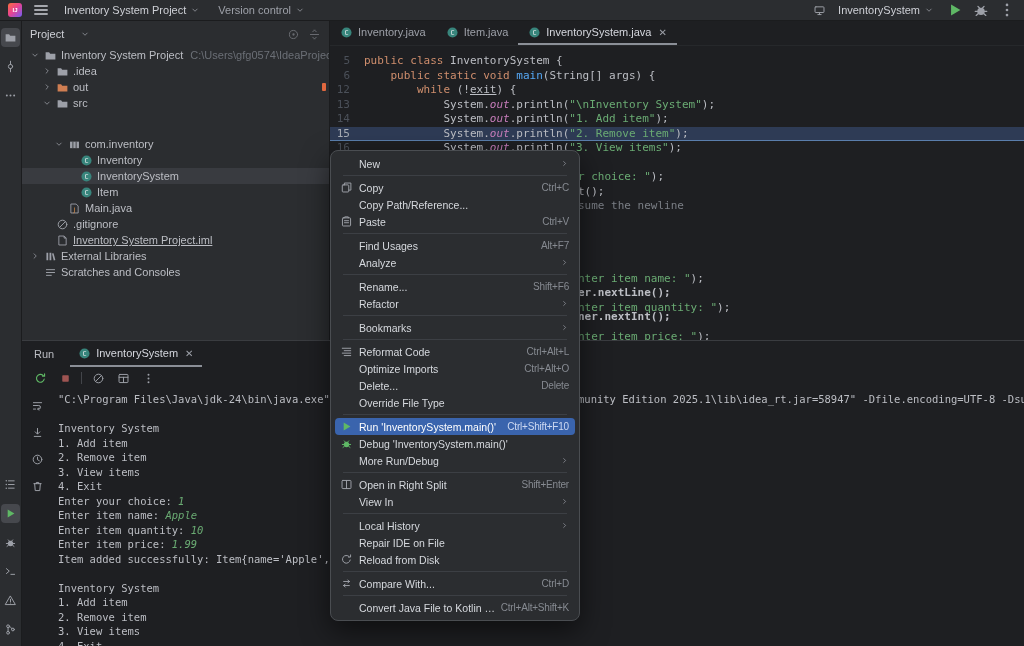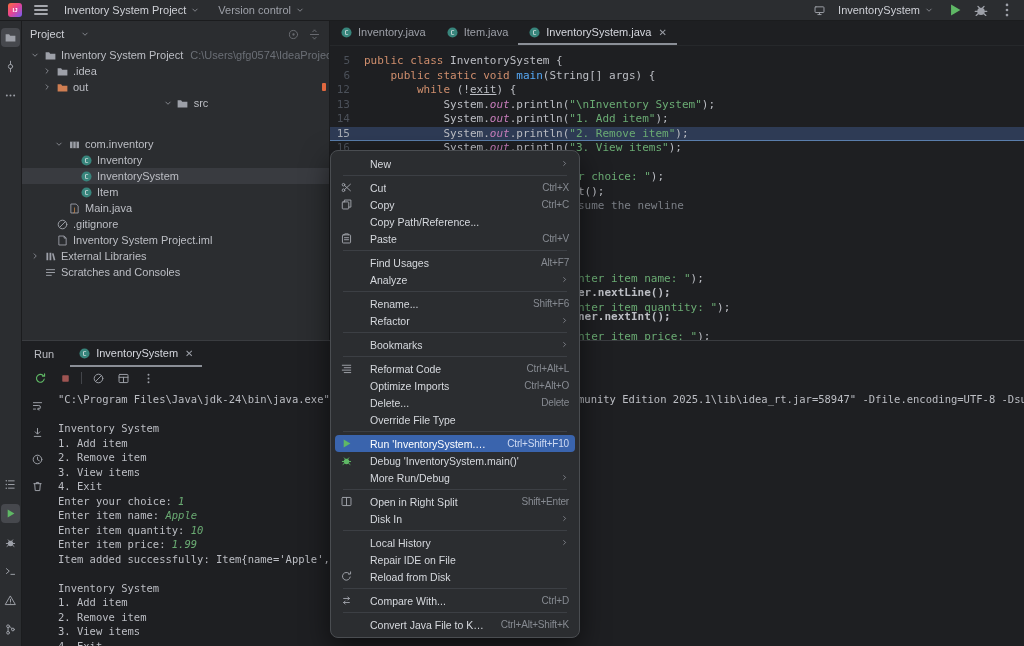--- a/index.html
+++ b/index.html
@@ -75,21 +75,21 @@
   .run-body{position:relative;display:flex;height:calc(100% - 48px)}
   .side-toolbar{width:30px;display:flex;flex-direction:column;align-items:center;gap:9px;padding-top:7px}
   .console{position:relative;flex:1;font-family:"DejaVu Sans Mono",monospace;font-size:10.5px;
            padding:3px 0 0 6px;overflow:hidden}
   .console-line{height:14.5px;line-height:14.5px;white-space:pre}
   .console-frag{position:absolute;left:526px;top:3px;height:14.5px;line-height:14.5px;white-space:pre;color:#bcbec4}
 
   
   .menu{position:absolute;left:330px;top:150px;width:250px;background:#2b2d30;border:1px solid #4a4d51;
         border-radius:8px;box-shadow:0 10px 28px rgba(0,0,0,.55);padding:4px;z-index:100}
-  .menu-item{height:17px;display:flex;align-items:center;gap:16px;border-radius:4px;padding:0 6px 0 4px;
+  .menu-item{height:17px;display:flex;align-items:center;gap:5px;border-radius:4px;padding:0 6px 0 4px;
              font-size:10.5px;color:#d6d9de;white-space:nowrap}
   .mi-icon{width:15px;flex:0 0 15px;display:inline-flex;justify-content:center}
   .mi-label{overflow:hidden;text-overflow:ellipsis}
   .mi-right{margin-left:auto;display:inline-flex;align-items:center;color:#868a91;font-size:10px;letter-spacing:-.2px}
   .menu-item.selected{background:#3a64ad;color:#ffffff}
   .menu-item.selected .mi-right{color:#cdd9f2}
   .menu-sep{height:1px;background:#3c3f44;margin:3px 8px}
 </style>
 </head>
 <body>
@@ -305,21 +305,21 @@
           <span class="t-icon">
             <span class="icon">
               <svg viewBox="0 0 16 16">
                 <path d="M2 4h4.3l1.3 1.7H14v7.3H2z" fill="#cf7e52"></path>
               </svg>
             </span>
           </span>
           <span class="t-label">out</span>
           <span class="t-mark"></span>
         </div>
-        <div class="tree-row" style="padding-left: 18px; justify-content: center;">
+        <div class="tree-row" style="padding-left: 18px;">
           <span class="t-chev">
             <span class="icon sm">
               <svg viewBox="0 0 16 16">
                 <path d="M4.5 6.5 8 10l3.5-3.5" stroke="#9da0a8" stroke-width="1.2" fill="none" stroke-linecap="round" stroke-linejoin="round"></path>
               </svg>
             </span>
           </span>
           <span class="t-icon">
             <span class="icon">
               <svg viewBox="0 0 16 16">
@@ -400,21 +400,21 @@
           <span class="t-icon">
             <span class="icon">
               <svg viewBox="0 0 16 16">
                 <circle cx="8" cy="8" r="5.3" stroke="#9da0a8" stroke-width="1.2" fill="none" stroke-linecap="round" stroke-linejoin="round"></circle>
                 <path d="M4.6 11.4 11.4 4.6" stroke="#9da0a8" stroke-width="1.2" fill="none" stroke-linecap="round" stroke-linejoin="round"></path>
               </svg>
             </span>
           </span>
           <span class="t-label">.gitignore</span>
         </div>
-        <div class="tree-row" style="padding-left: 18px;">
+        <div class="tree-row" style="padding-left: 18px; text-decoration: underline;">
           <span class="t-chev"></span>
           <span class="t-icon">
             <span class="icon">
               <svg viewBox="0 0 16 16">
                 <path d="M3.5 2.5h6.5l2.5 2.5v8.5h-9z" fill="none" stroke="#9da0a8" stroke-width="1.1"></path>
                 <path d="M10 2.5V5h2.5" stroke="#9da0a8" stroke-width="1.1" fill="none"></path>
               </svg>
             </span>
           </span>
           <span class="t-label">Inventory System Project.iml</span>
@@ -625,35 +625,20 @@
               <path d="M6.5 4.5 10 8l-3.5 3.5" stroke="#9da0a8" stroke-width="1.2" fill="none" stroke-linecap="round" stroke-linejoin="round"></path>
             </svg>
           </span>
         </span>
       </div>
       <div class="menu-sep"></div>
       <div class="menu-item">
         <span class="mi-icon">
           <span class="icon">
             <svg viewBox="0 0 16 16">
-              <circle cx="4.3" cy="4.6" r="1.6" stroke="#9da0a8" stroke-width="1.2" fill="none" stroke-linecap="round" stroke-linejoin="round"></circle>
-              <circle cx="4.3" cy="11.4" r="1.6" stroke="#9da0a8" stroke-width="1.2" fill="none" stroke-linecap="round" stroke-linejoin="round"></circle>
-              <path d="M5.7 5.6 12.8 12M5.7 10.4 12.8 4" stroke="#9da0a8" stroke-width="1.2" fill="none" stroke-linecap="round" stroke-linejoin="round"></path>
-            </svg>
-          </span>
-        </span>
-        <span class="mi-label">Cut</span>
-        <span class="mi-right">
-          <span>Ctrl+X</span>
-        </span>
-      </div>
-      <div class="menu-item">
-        <span class="mi-icon">
-          <span class="icon">
-            <svg viewBox="0 0 16 16">
               <rect x="2.8" y="4.8" width="8" height="8.7" rx="1" stroke="#9da0a8" stroke-width="1.2" fill="none" stroke-linecap="round" stroke-linejoin="round"></rect>
               <path d="M5.4 4.8V2.5h8v8.7h-2.6" stroke="#9da0a8" stroke-width="1.2" fill="none" stroke-linecap="round" stroke-linejoin="round"></path>
             </svg>
           </span>
         </span>
         <span class="mi-label">Copy</span>
         <span class="mi-right">
           <span>Ctrl+C</span>
         </span>
       </div>
@@ -806,21 +791,21 @@
             </svg>
           </span>
         </span>
         <span class="mi-label">Open in Right Split</span>
         <span class="mi-right">
           <span>Shift+Enter</span>
         </span>
       </div>
       <div class="menu-item">
         <span class="mi-icon"></span>
-        <span class="mi-label">Disk In</span>
+        <span class="mi-label">View In</span>
         <span class="mi-right">
           <span class="icon xs">
             <svg viewBox="0 0 16 16">
               <path d="M6.5 4.5 10 8l-3.5 3.5" stroke="#9da0a8" stroke-width="1.2" fill="none" stroke-linecap="round" stroke-linejoin="round"></path>
             </svg>
           </span>
         </span>
       </div>
       <div class="menu-sep"></div>
       <div class="menu-item">

